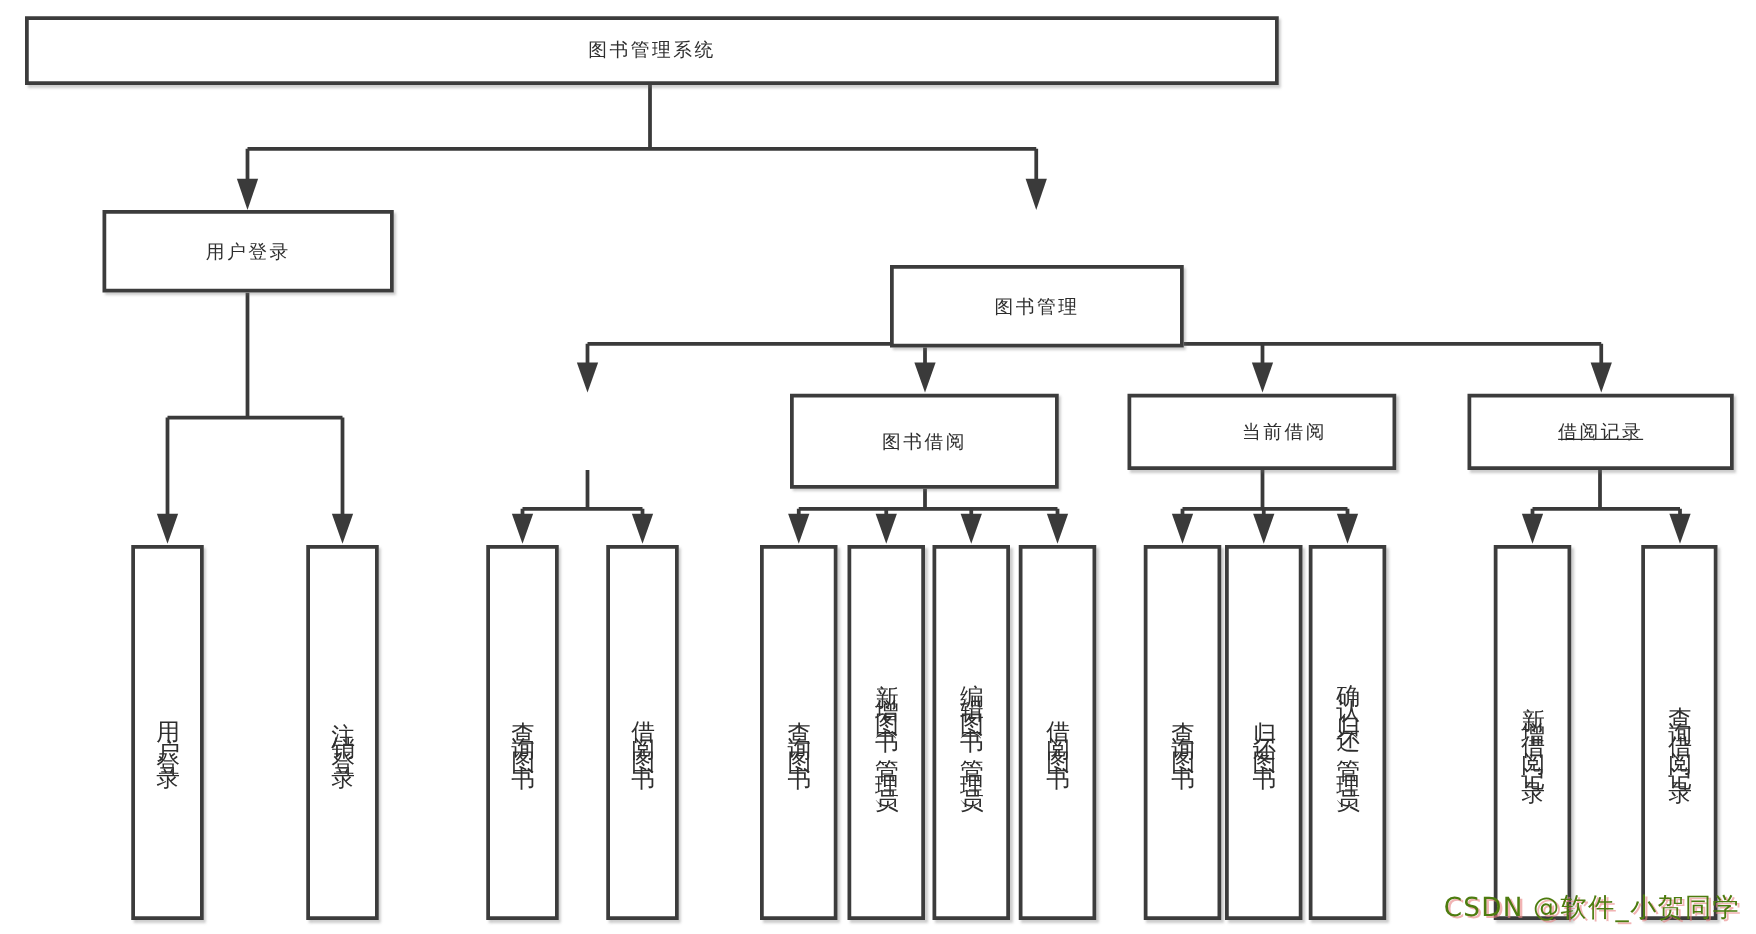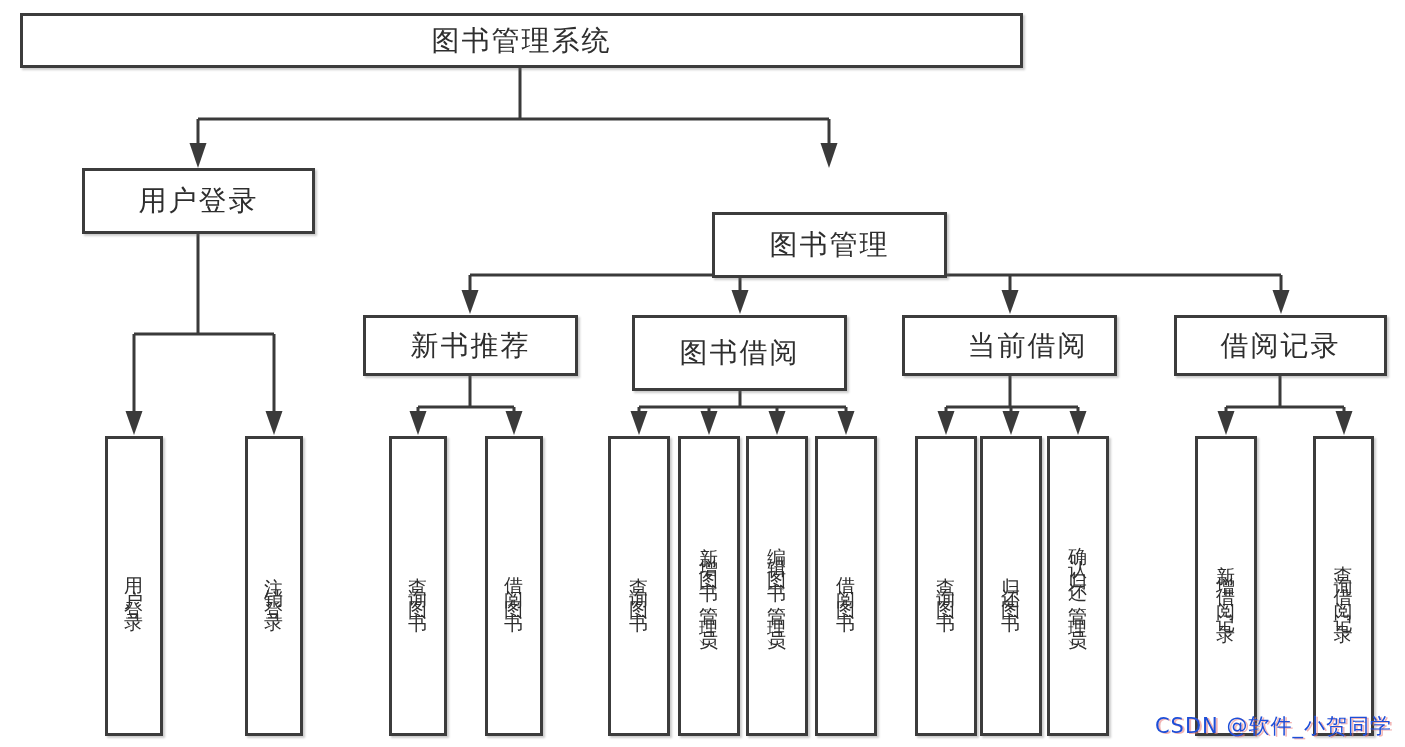--- a/index.html
+++ b/index.html
@@ -25,38 +25,38 @@
     box-sizing: border-box;
     border: 3px solid #3c3c3c;
     background: #ffffff;
     box-shadow: 2px 2px 2px rgba(110,110,110,0.35);
     display: flex;
     align-items: center;
     justify-content: center;
     color: #2e2e2e;
   }
   .hbox {
-    font-size: 28px;
+    font-size: 15px;
     letter-spacing: 2px;
     white-space: nowrap;
   }
   .leaf span {
     writing-mode: vertical-rl;
     text-orientation: mixed;
     font-size: 19px;
     letter-spacing: 12px;
     line-height: 1;
     color: #2e2e2e;
   }
   #watermark {
     position: absolute;
     top: 712px;
     right: 13px;
     font-size: 21px;
-    color: #1d4ed8;
+    color: #4d7c0f;
     letter-spacing: 1px;
     white-space: nowrap;
     text-shadow: 2px 1px 0 rgba(231,129,129,0.60);
     z-index: 5;
   }
   .wire { stroke: #3a3a3a; stroke-width: 3; fill: none; }
   .arrow { fill: #3a3a3a; stroke: none; }
 </style>
 </head>
 <body>
@@ -118,24 +118,23 @@
       <polygon class="arrow" points="1217.5,411 1234.5,411 1226,435"></polygon>
       <polygon class="arrow" points="1335.5,411 1352.5,411 1344,435"></polygon>
     </g>
   </svg>
 
   <div class="box hbox" style="left:20px; top:13px; width:1003px; height:55px;">图书管理系统</div>
 
   <div class="box hbox" style="left:82px; top:168px; width:233px; height:66px;">用户登录</div>
   <div class="box hbox" style="left:712px; top:168px; width:235px; height:66px;margin-top:44px;">图书管理</div>
 
-  <div class="box hbox" style="left:363px; top:315px; width:215px; height:61px;">新书推荐</div>
   <div class="box hbox" style="left:632px; top:315px; width:215px; height:76px;">图书借阅</div>
   <div class="box hbox" style="left:902px; top:315px; width:215px; height:61px;padding-left:36px;">当前借阅</div>
-  <div class="box hbox" style="left:1174px; top:315px; width:213px; height:61px;">借阅记录</div>
+  <div class="box hbox" style="left:1174px; top:315px; width:213px; height:61px;text-decoration:underline;">借阅记录</div>
 
   <div class="box leaf" style="left:105px; top:436px; width:58px; height:300px;">
     <span>用户登录</span>
   </div>
   <div class="box leaf" style="left:245px; top:436px; width:58px; height:300px;">
     <span>注销登录</span>
   </div>
 
   <div class="box leaf" style="left:389px; top:436px; width:58px; height:300px;">
     <span>查询图书</span>

